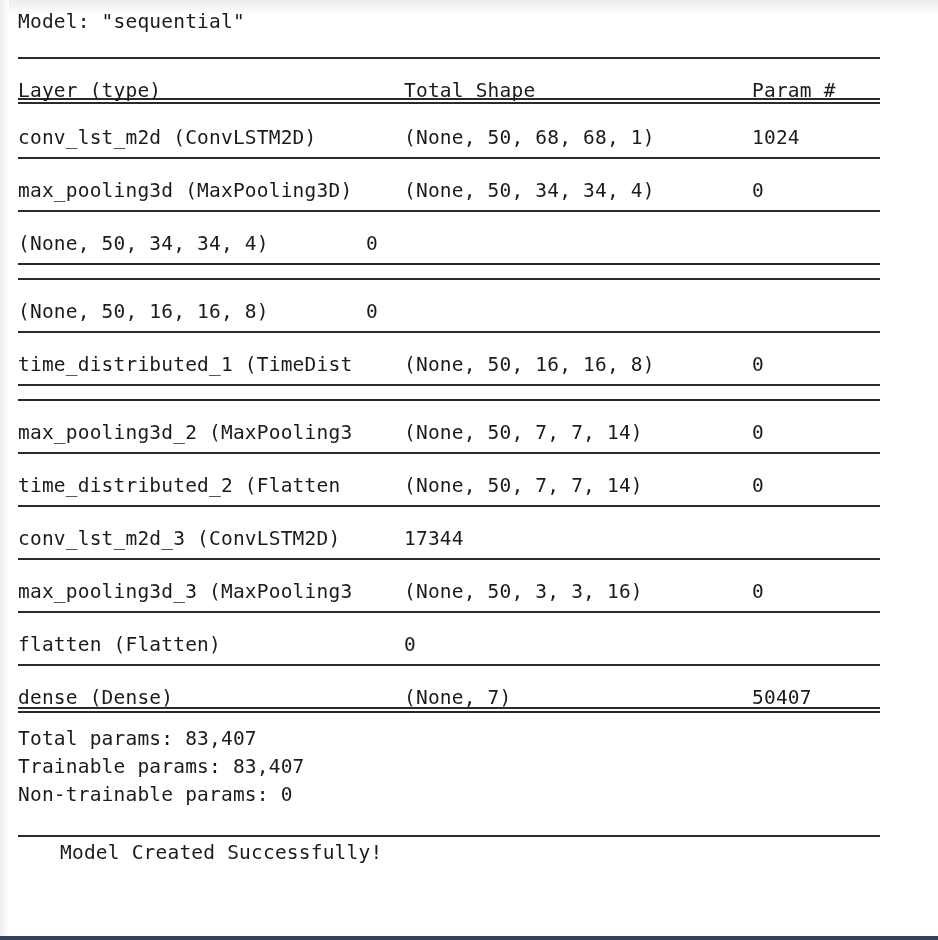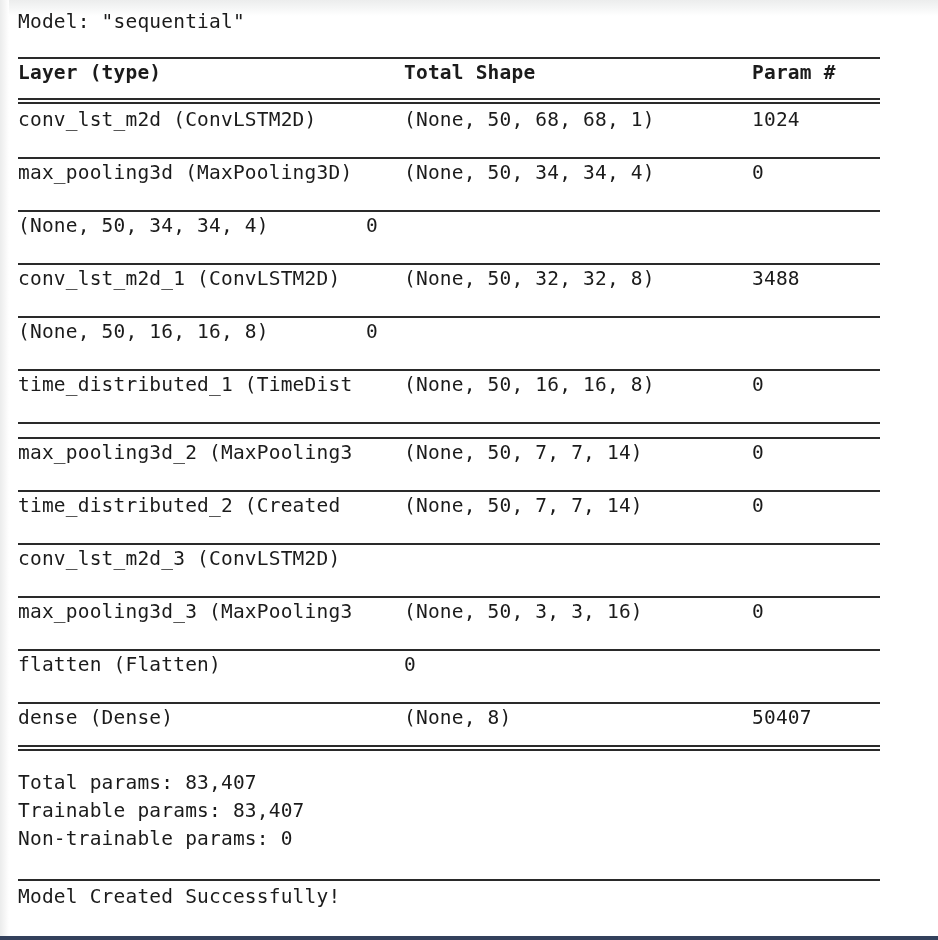--- a/index.html
+++ b/index.html
@@ -89,31 +89,31 @@
     box-sizing: border-box;
   }
 
   .row {
     display: flex;
     align-items: baseline;
     height: 38px;
   }
   .col-layer  { width: 386px; flex: 0 0 386px; }
   .col-shape  { width: 348px; flex: 0 0 348px; }
-  .col-param  { width: 160px; flex: 0 0 160px; }
-
-  .header-row { height: 36px; font-weight: bold; }
+  .col-param  { width: 160px; flex: 0 0 160px; margin-top: 18px; }
+
+  .header-row { height: 36px; }
 
   .totals {
-    margin-top: 18px;
+    margin-top: 12px;
   }
   .totals .mono-line { line-height: 28px; }
 
   .footer-block { margin-top: 26px; }
-  .footer-msg { margin-top: 2px; }
+  .footer-msg { margin-top: 2px; margin-left: 42px; }
 </style>
 </head>
 <body>
 
 <div id="summary-output">
 
   <div class="top-shade"></div>
   <div class="left-shade"></div>
 
   <div class="content">
@@ -141,68 +141,64 @@
           <div class="mono-line col-layer">max_pooling3d (MaxPooling3D)</div>
           <div class="mono-line col-shape">(None, 50, 34, 34, 4)</div>
           <div class="mono-line col-param">0</div>
         </div>
         <div class="rule rule-gap-above"></div>
         <div class="row">
           <div class="mono-line col-shape">(None, 50, 34, 34, 4)</div>
           <div class="mono-line col-param">0</div>
         </div>
         <div class="rule rule-gap-above"></div>
-        <div class="row">
-          <div class="mono-line col-layer">conv_lst_m2d_1 (ConvLSTM2D)</div>
-          <div class="mono-line col-shape">(None, 50, 32, 32, 8)</div>
-          <div class="mono-line col-param">3488</div>
-        </div>
         <div class="rule rule-gap-above"></div>
         <div class="row">
           <div class="mono-line col-shape">(None, 50, 16, 16, 8)</div>
           <div class="mono-line col-param">0</div>
         </div>
         <div class="rule rule-gap-above"></div>
         <div class="row">
           <div class="mono-line col-layer">time_distributed_1 (TimeDist</div>
           <div class="mono-line col-shape">(None, 50, 16, 16, 8)</div>
           <div class="mono-line col-param">0</div>
         </div>
         <div class="rule rule-gap-above"></div>
         <div class="rule rule-gap-above"></div>
         <div class="row">
           <div class="mono-line col-layer">max_pooling3d_2 (MaxPooling3</div>
           <div class="mono-line col-shape">(None, 50, 7, 7, 14)</div>
           <div class="mono-line col-param">0</div>
         </div>
         <div class="rule rule-gap-above"></div>
         <div class="row">
-          <div class="mono-line col-layer">time_distributed_2 (Created</div>
+          <div class="mono-line col-layer">time_distributed_2 (Flatten</div>
           <div class="mono-line col-shape">(None, 50, 7, 7, 14)</div>
           <div class="mono-line col-param">0</div>
         </div>
         <div class="rule rule-gap-above"></div>
         <div class="row">
           <div class="mono-line col-layer">conv_lst_m2d_3 (ConvLSTM2D)</div>
+          <div class="mono-line col-param">17344</div>
         </div>
         <div class="rule rule-gap-above"></div>
         <div class="row">
           <div class="mono-line col-layer">max_pooling3d_3 (MaxPooling3</div>
           <div class="mono-line col-shape">(None, 50, 3, 3, 16)</div>
           <div class="mono-line col-param">0</div>
         </div>
         <div class="rule rule-gap-above"></div>
         <div class="row">
           <div class="mono-line col-layer">flatten (Flatten)</div>
           <div class="mono-line col-param">0</div>
         </div>
         <div class="rule rule-gap-above"></div>
         <div class="row">
           <div class="mono-line col-layer">dense (Dense)</div>
-          <div class="mono-line col-shape">(None, 8)</div>
+          <div class="mono-line col-shape">(None, 7)</div>
           <div class="mono-line col-param">50407</div>
         </div>
       </div>
 
     <div class="dbl-rule"></div>
 
     <div class="totals">
       <div class="mono-line">Total params: 83,407</div>
       <div class="mono-line">Trainable params: 83,407</div>
       <div class="mono-line">Non-trainable params: 0</div>

